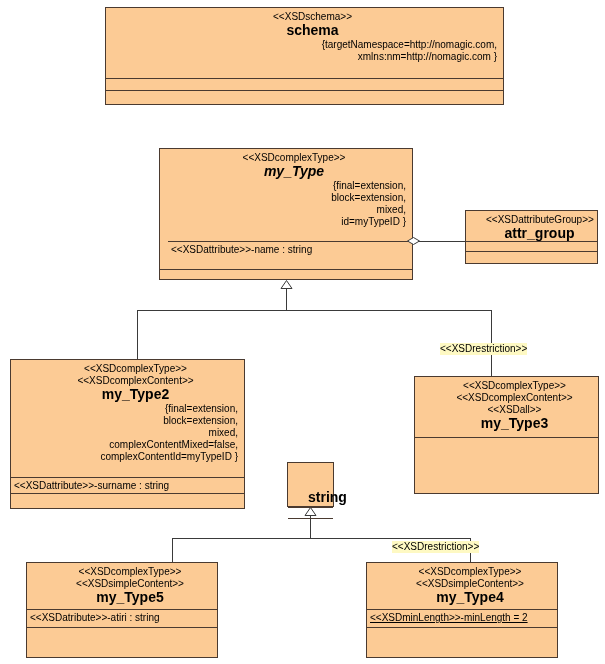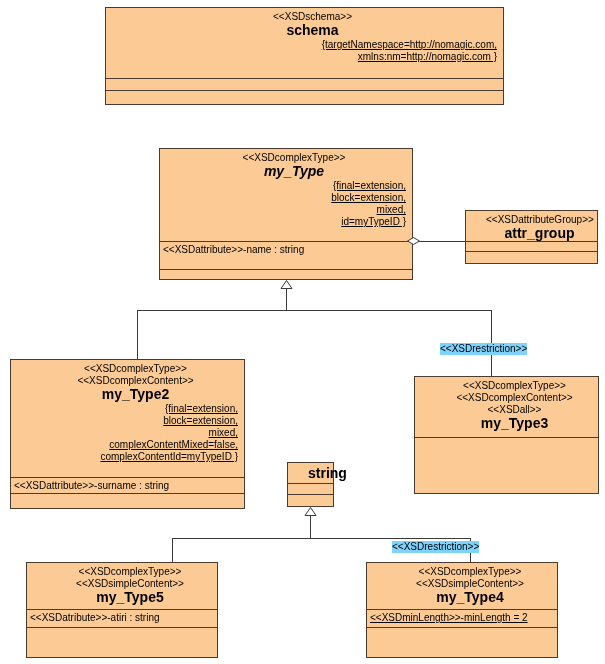--- a/index.html
+++ b/index.html
@@ -49,21 +49,20 @@
   .cls-name.abstract {
     font-style: italic;
   }
   .props {
     font-size: 10px;
     line-height: 12px;
     text-align: right;
     color: #000;
     padding-top: 2px;
     padding-right: 2px;
-    text-decoration: underline;
   }
   .feature {
     font-size: 10px;
     line-height: 13px;
     text-align: left;
     color: #000;
     white-space: nowrap;
     padding-left: 1px;
   }
   .empty-comp {
@@ -79,21 +78,21 @@
     z-index: 1;
   }
   .ln-h { height: 1px; }
   .ln-v { width: 1px; }
   .edge-label {
     position: absolute;
     font-size: 10px;
     line-height: 12px;
     color: #000;
     white-space: nowrap;
-    background: #7dd3fc;
+    background: #fef9c3;
     z-index: 3;
   }
   .gen-arrow-outline {
     position: absolute;
     z-index: 6;
   }
   .diamond {
     position: absolute;
     width: 13px;
     height: 8px;
@@ -149,21 +148,21 @@
     <div class="compartment header-comp" style="height:92px;">
       <div class="stereotype">&lt;&lt;XSDcomplexType&gt;&gt;</div>
       <div class="cls-name abstract">my_Type</div>
       <div class="props">
         <div>{final=extension,</div>
         <div>block=extension,</div>
         <div>mixed,</div>
         <div>id=myTypeID }</div>
       </div>
     </div>
-    <div class="compartment" style="height:28px;">
+    <div class="compartment" style="height:28px;margin-left:8px;">
       <div class="feature">&lt;&lt;XSDattribute&gt;&gt;-name : string</div>
     </div>
     <div class="compartment empty-comp"></div>
   </div>
 
   <div class="uml-class" style="left:465px; top:210px; width:133px; height:54px;">
     <div class="compartment header-comp" style="height:30px;">
       <div class="stereotype">&lt;&lt;XSDattributeGroup&gt;&gt;</div>
       <div class="cls-name">attr_group</div>
     </div>
@@ -194,21 +193,21 @@
     <div class="compartment header-comp" style="height:60px;">
       <div class="stereotype">&lt;&lt;XSDcomplexType&gt;&gt;</div>
       <div class="stereotype">&lt;&lt;XSDcomplexContent&gt;&gt;</div>
       <div class="stereotype">&lt;&lt;XSDall&gt;&gt;</div>
       <div class="cls-name">my_Type3</div>
     </div>
     <div class="compartment" style="height:26px;"></div>
   </div>
 
   <div class="uml-class" style="left:287px; top:462px; width:47px; height:45px;">
-    <div class="compartment header-comp" style="height:20px;">
+    <div class="compartment header-comp" style="height:20px;margin-top:24px;">
       <div class="cls-name">string</div>
     </div>
     <div class="compartment" style="height:11px;"></div>
     <div class="compartment" style="height:11px;"></div>
   </div>
 
   <div class="uml-class" style="left:26px; top:562px; width:192px; height:96px;">
     <div class="compartment header-comp" style="height:46px;">
       <div class="stereotype">&lt;&lt;XSDcomplexType&gt;&gt;</div>
       <div class="stereotype">&lt;&lt;XSDsimpleContent&gt;&gt;</div>

